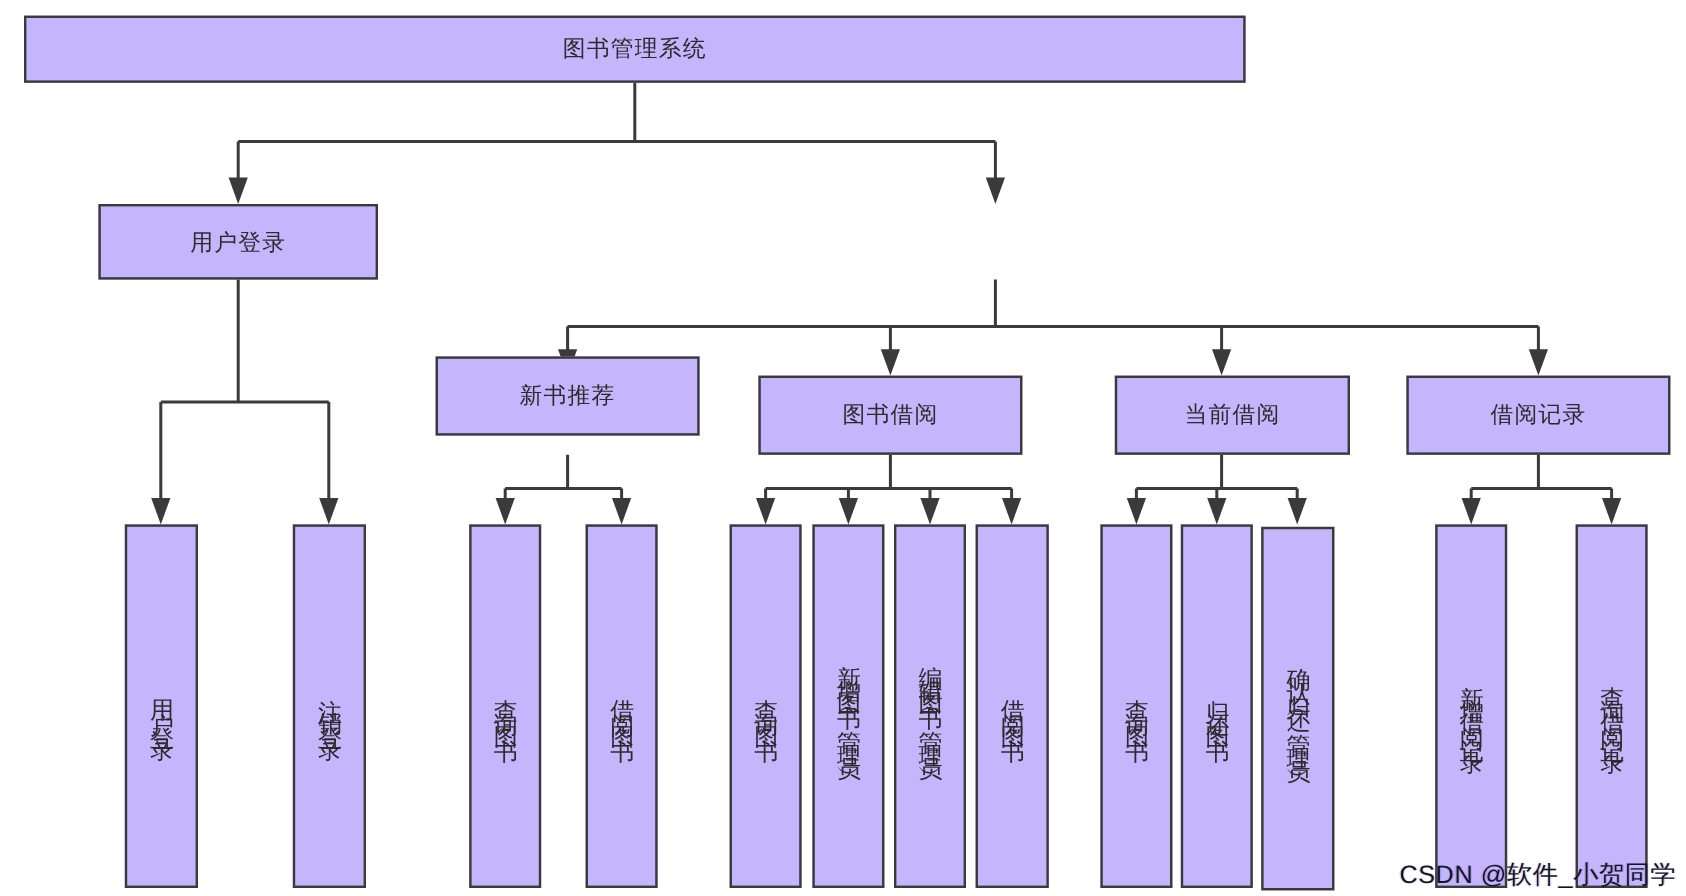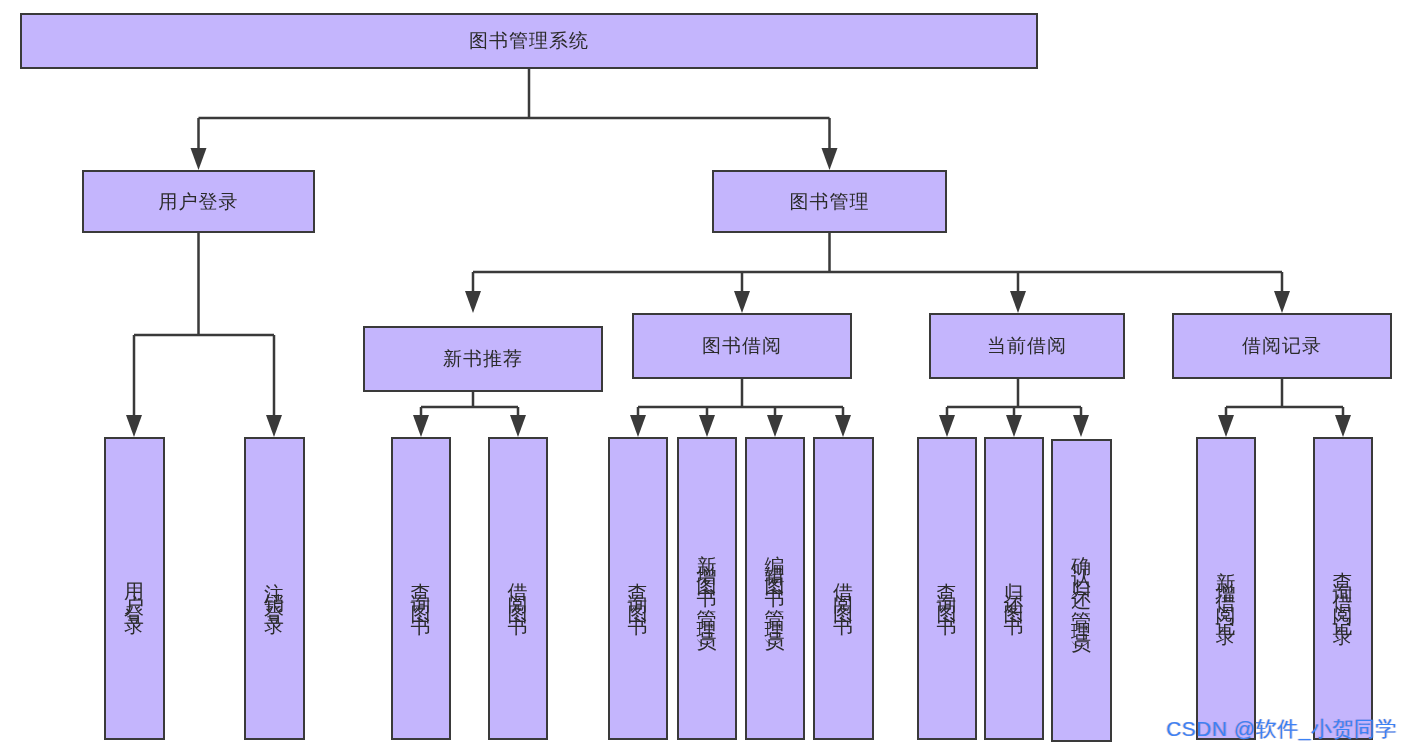--- a/index.html
+++ b/index.html
@@ -30,21 +30,21 @@
     line-height: 1;
     letter-spacing: 11px;
     color: #2b2b2b;
     white-space: nowrap;
   }
   #watermark {
     position: absolute;
     right: 8px;
     bottom: 4px;
     font-size: 21px;
-    color: #3b82f6;
+    color: #0f172a;
     letter-spacing: 0.5px;
     text-shadow: -1px 0 0 rgba(231,76,60,0.28), 1px 0 0 rgba(52,112,219,0.28);
     white-space: nowrap;
   }
 </style>
 </head>
 <body>
 
 <div id="stage">
 
@@ -98,25 +98,22 @@
     </g>
   </svg>
 
   <div class="box hbox" style="left:20px; top:13px; width:1018px; height:56px;">
     <span>图书管理系统</span>
   </div>
 
   <div class="box hbox" style="left:82px; top:170px; width:233px; height:63px;">
     <span>用户登录</span>
   </div>
-  <div class="box hbox" style="left:712px; top:170px; width:235px; height:63px;">
-    <span>图书管理</span>
-  </div>
 
-  <div class="box hbox" style="left:363px; top:326px; width:240px; height:66px;">
+  <div class="box hbox" style="left:363px; top:297px; width:220px; height:66px;">
     <span>新书推荐</span>
   </div>
   <div class="box hbox" style="left:632px; top:313px; width:220px; height:66px;font-family:Liberation Mono, monospace;">
     <span>图书借阅</span>
   </div>
   <div class="box hbox" style="left:908px; top:313px; width:196px; height:66px;margin-left:21px;">
     <span>当前借阅</span>
   </div>
   <div class="box hbox" style="left:1172px; top:313px; width:220px; height:66px;">
     <span>借阅记录</span>

